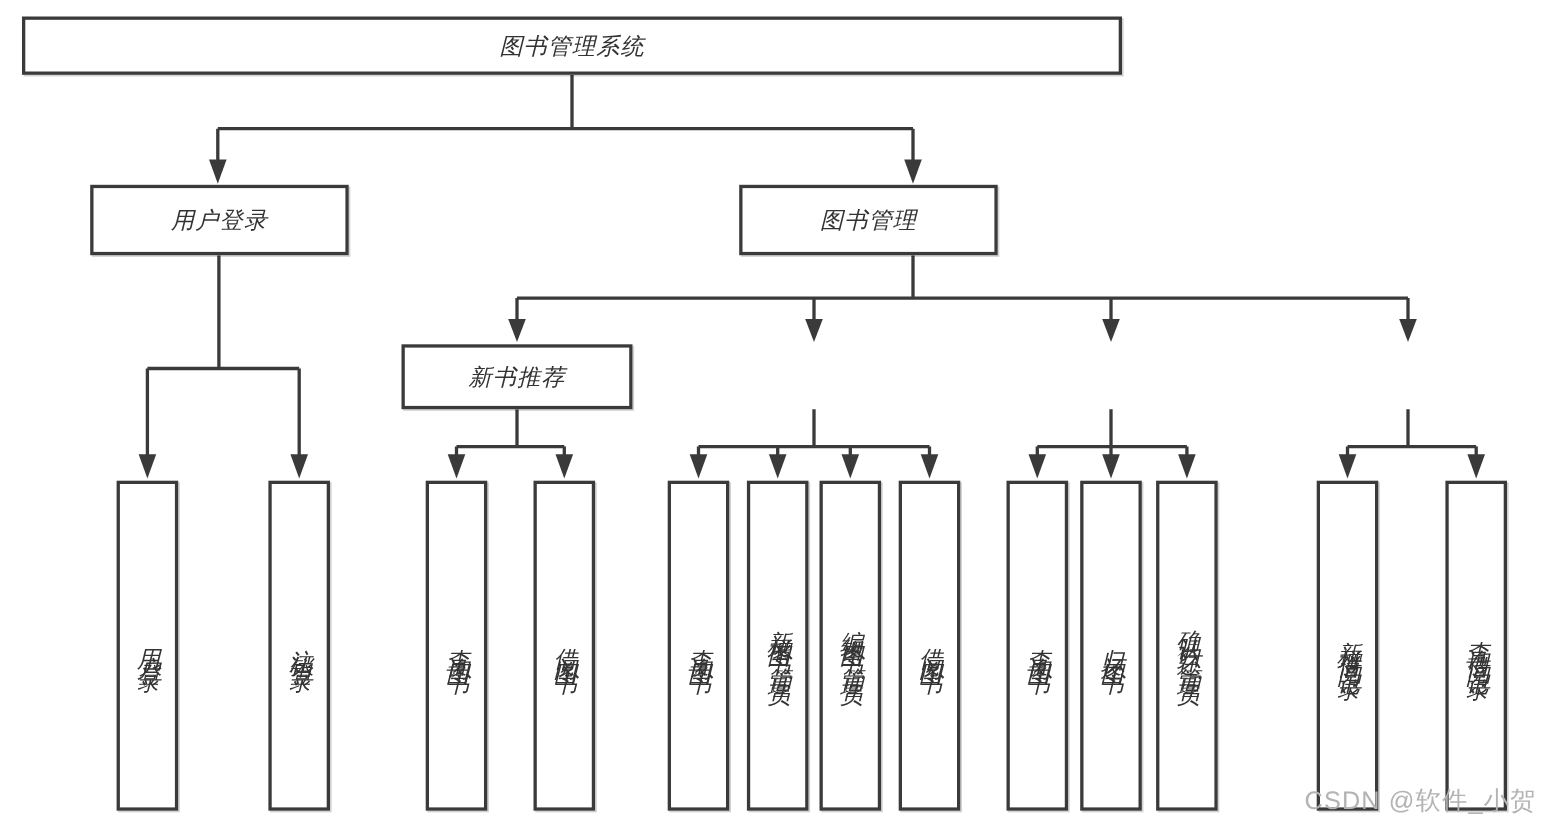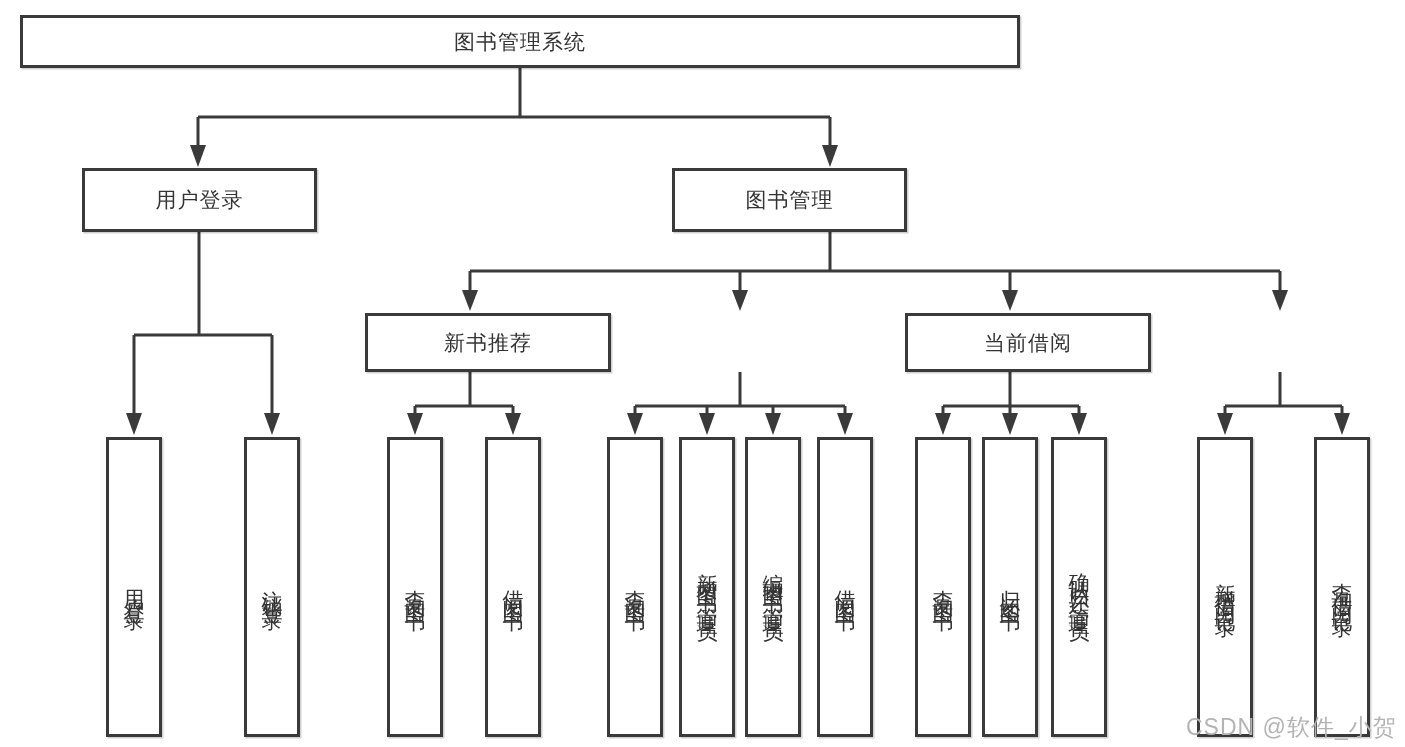--- a/index.html
+++ b/index.html
@@ -34,24 +34,25 @@
     box-sizing: border-box;
     background: #ffffff;
     border: 3px solid var(--line);
     box-shadow: 1.5px 1.5px 0 rgba(0,0,0,0.18);
     display: flex;
     align-items: center;
     justify-content: center;
     font-size: 21px;
     letter-spacing: 1px;
     white-space: nowrap;
+    font-style: italic;
   }
   .node-root   { left: 20px;  top: 15px;  width: 1000px; height: 53px; }
   .node-l2     { top: 168px; width: 235px; height: 64px; }
-  .node-l3     { top: 313px; width: 246px; height: 59px; }
+  .node-l3     { top: 313px; width: 210px; height: 59px; }
   .leaf        { top: 437px; width: 56px; height: 300px; }
   .leaf span {
     writing-mode: vertical-rl;
     text-orientation: mixed;
     letter-spacing: 7px;
     font-size: 21px;
   }
   .watermark {
     position: absolute;
     left: 1186px;
@@ -110,23 +111,20 @@
   <div class="node node-l2" style="left:82px;">
     <span>用户登录</span>
   </div>
   <div class="node node-l2" style="left:672px;">
     <span>图书管理</span>
   </div>
 
   <div class="node node-l3" style="left:365px;">
     <span>新书推荐</span>
   </div>
-  <div class="node node-l3" style="left:905px;">
-    <span>当前借阅</span>
-  </div>
 
   <div class="node leaf" style="left:106px;">
     <span>用户登录</span>
   </div>
   <div class="node leaf" style="left:244px;">
     <span>注销登录</span>
   </div>
 
   <div class="node leaf" style="left:387px;">
     <span>查询图书</span>

